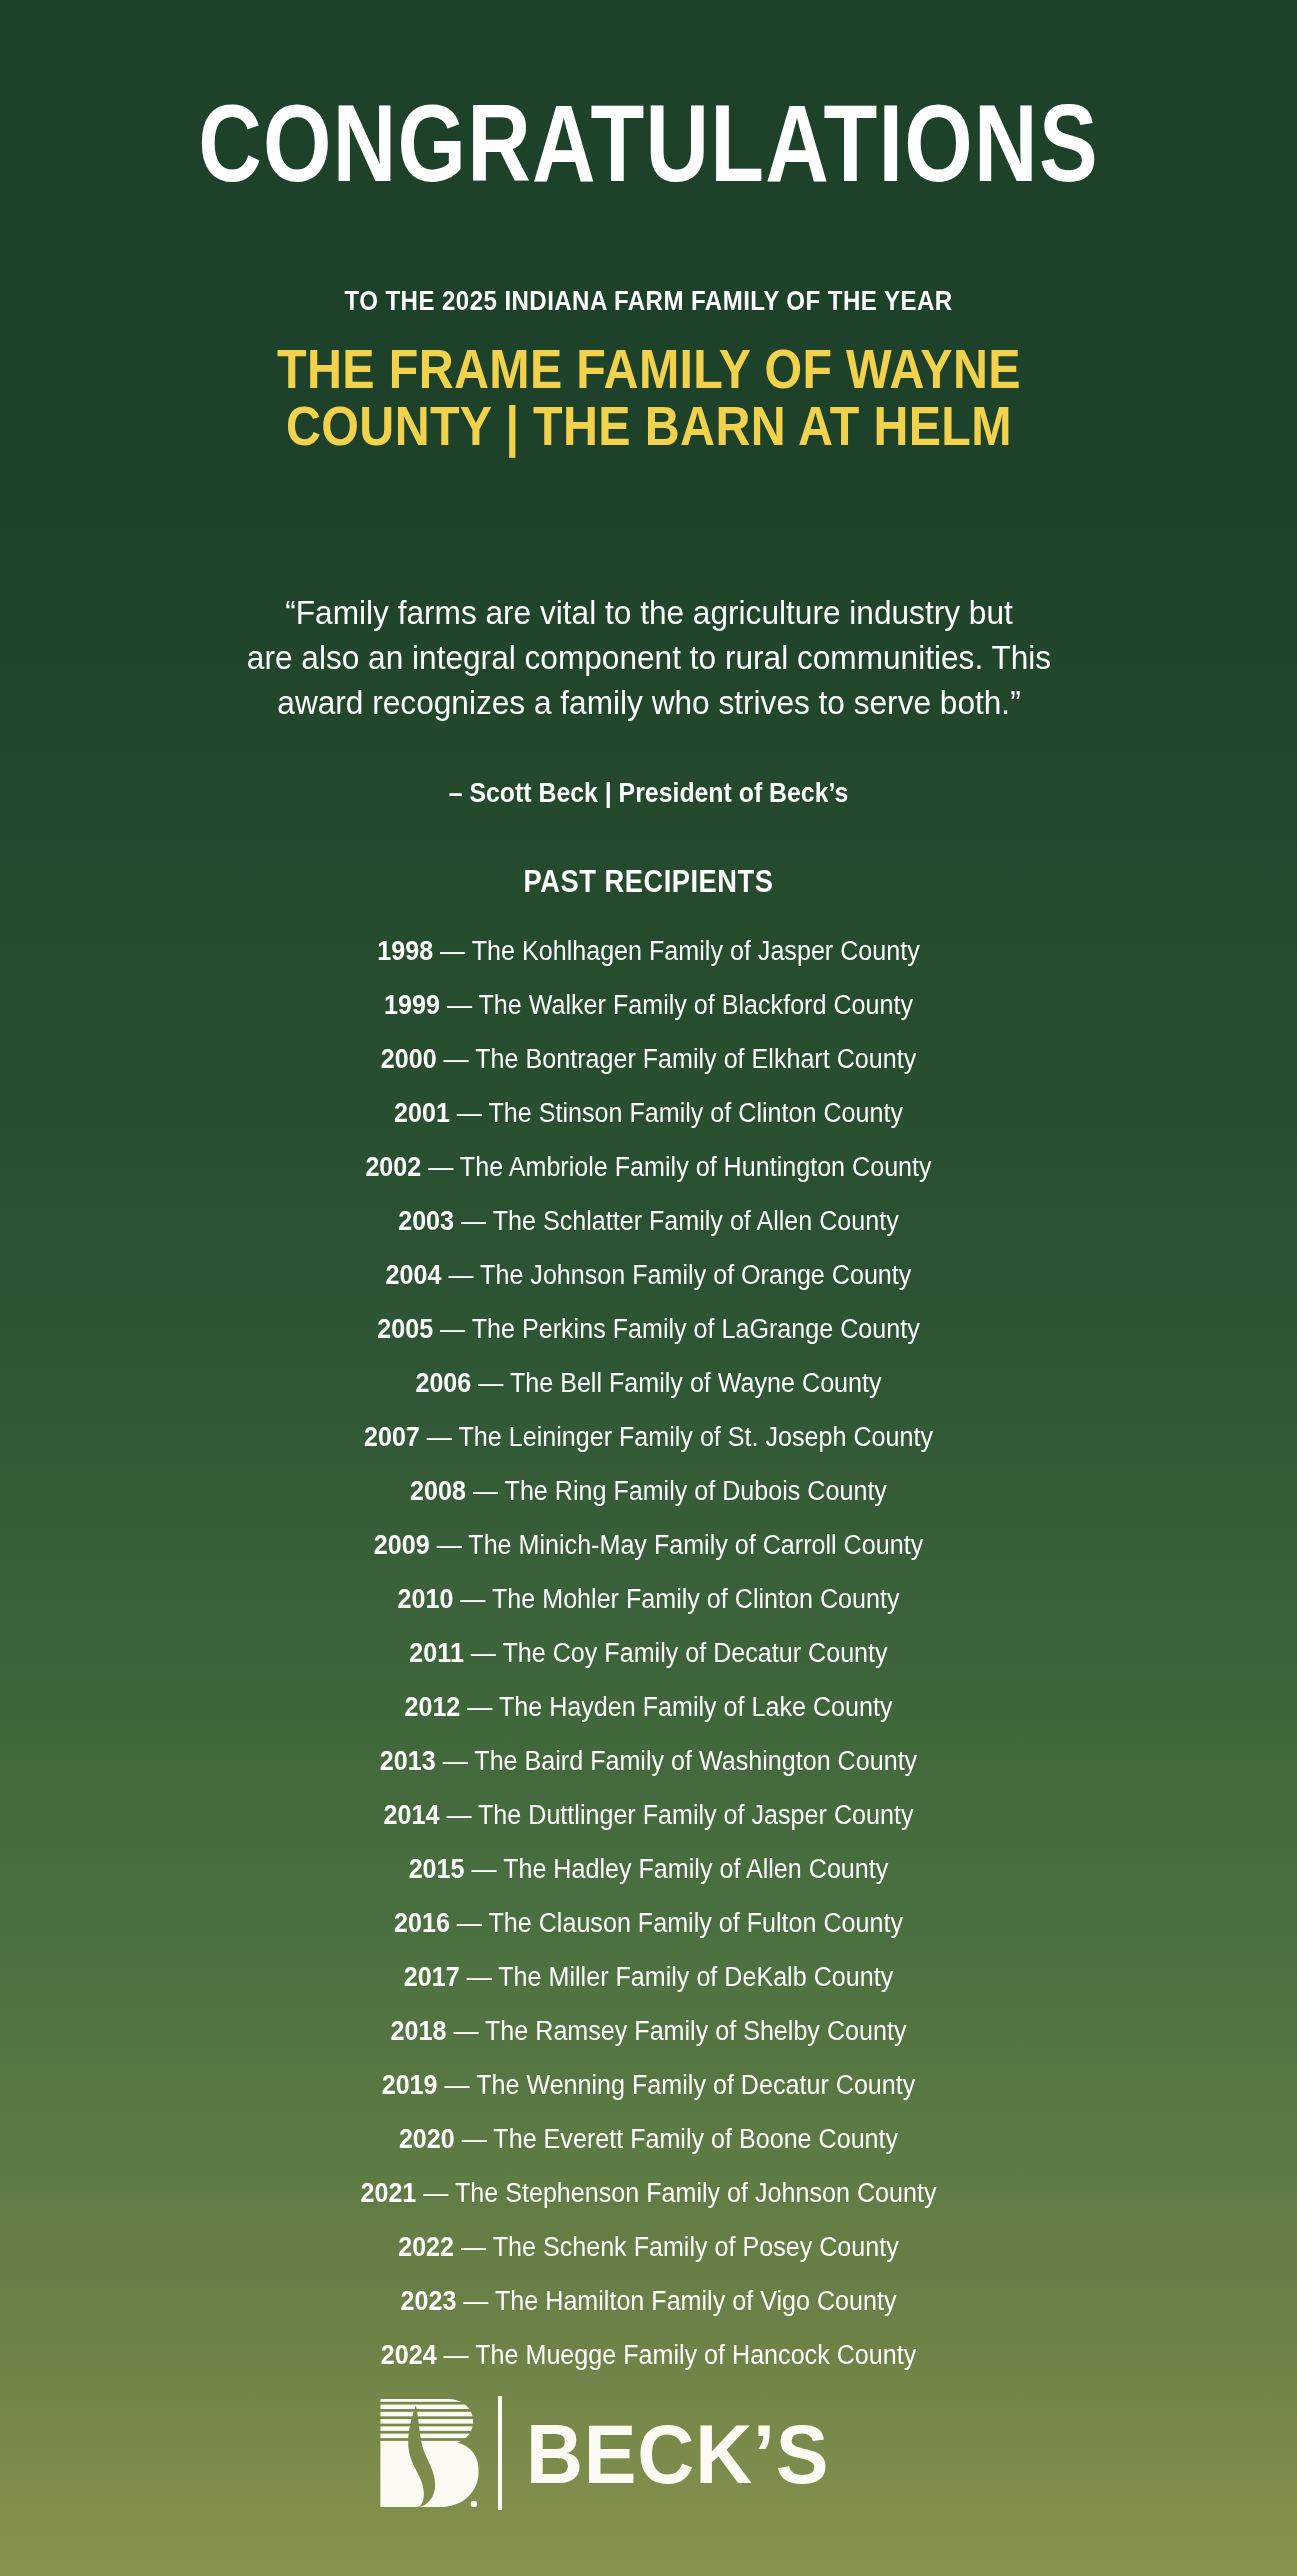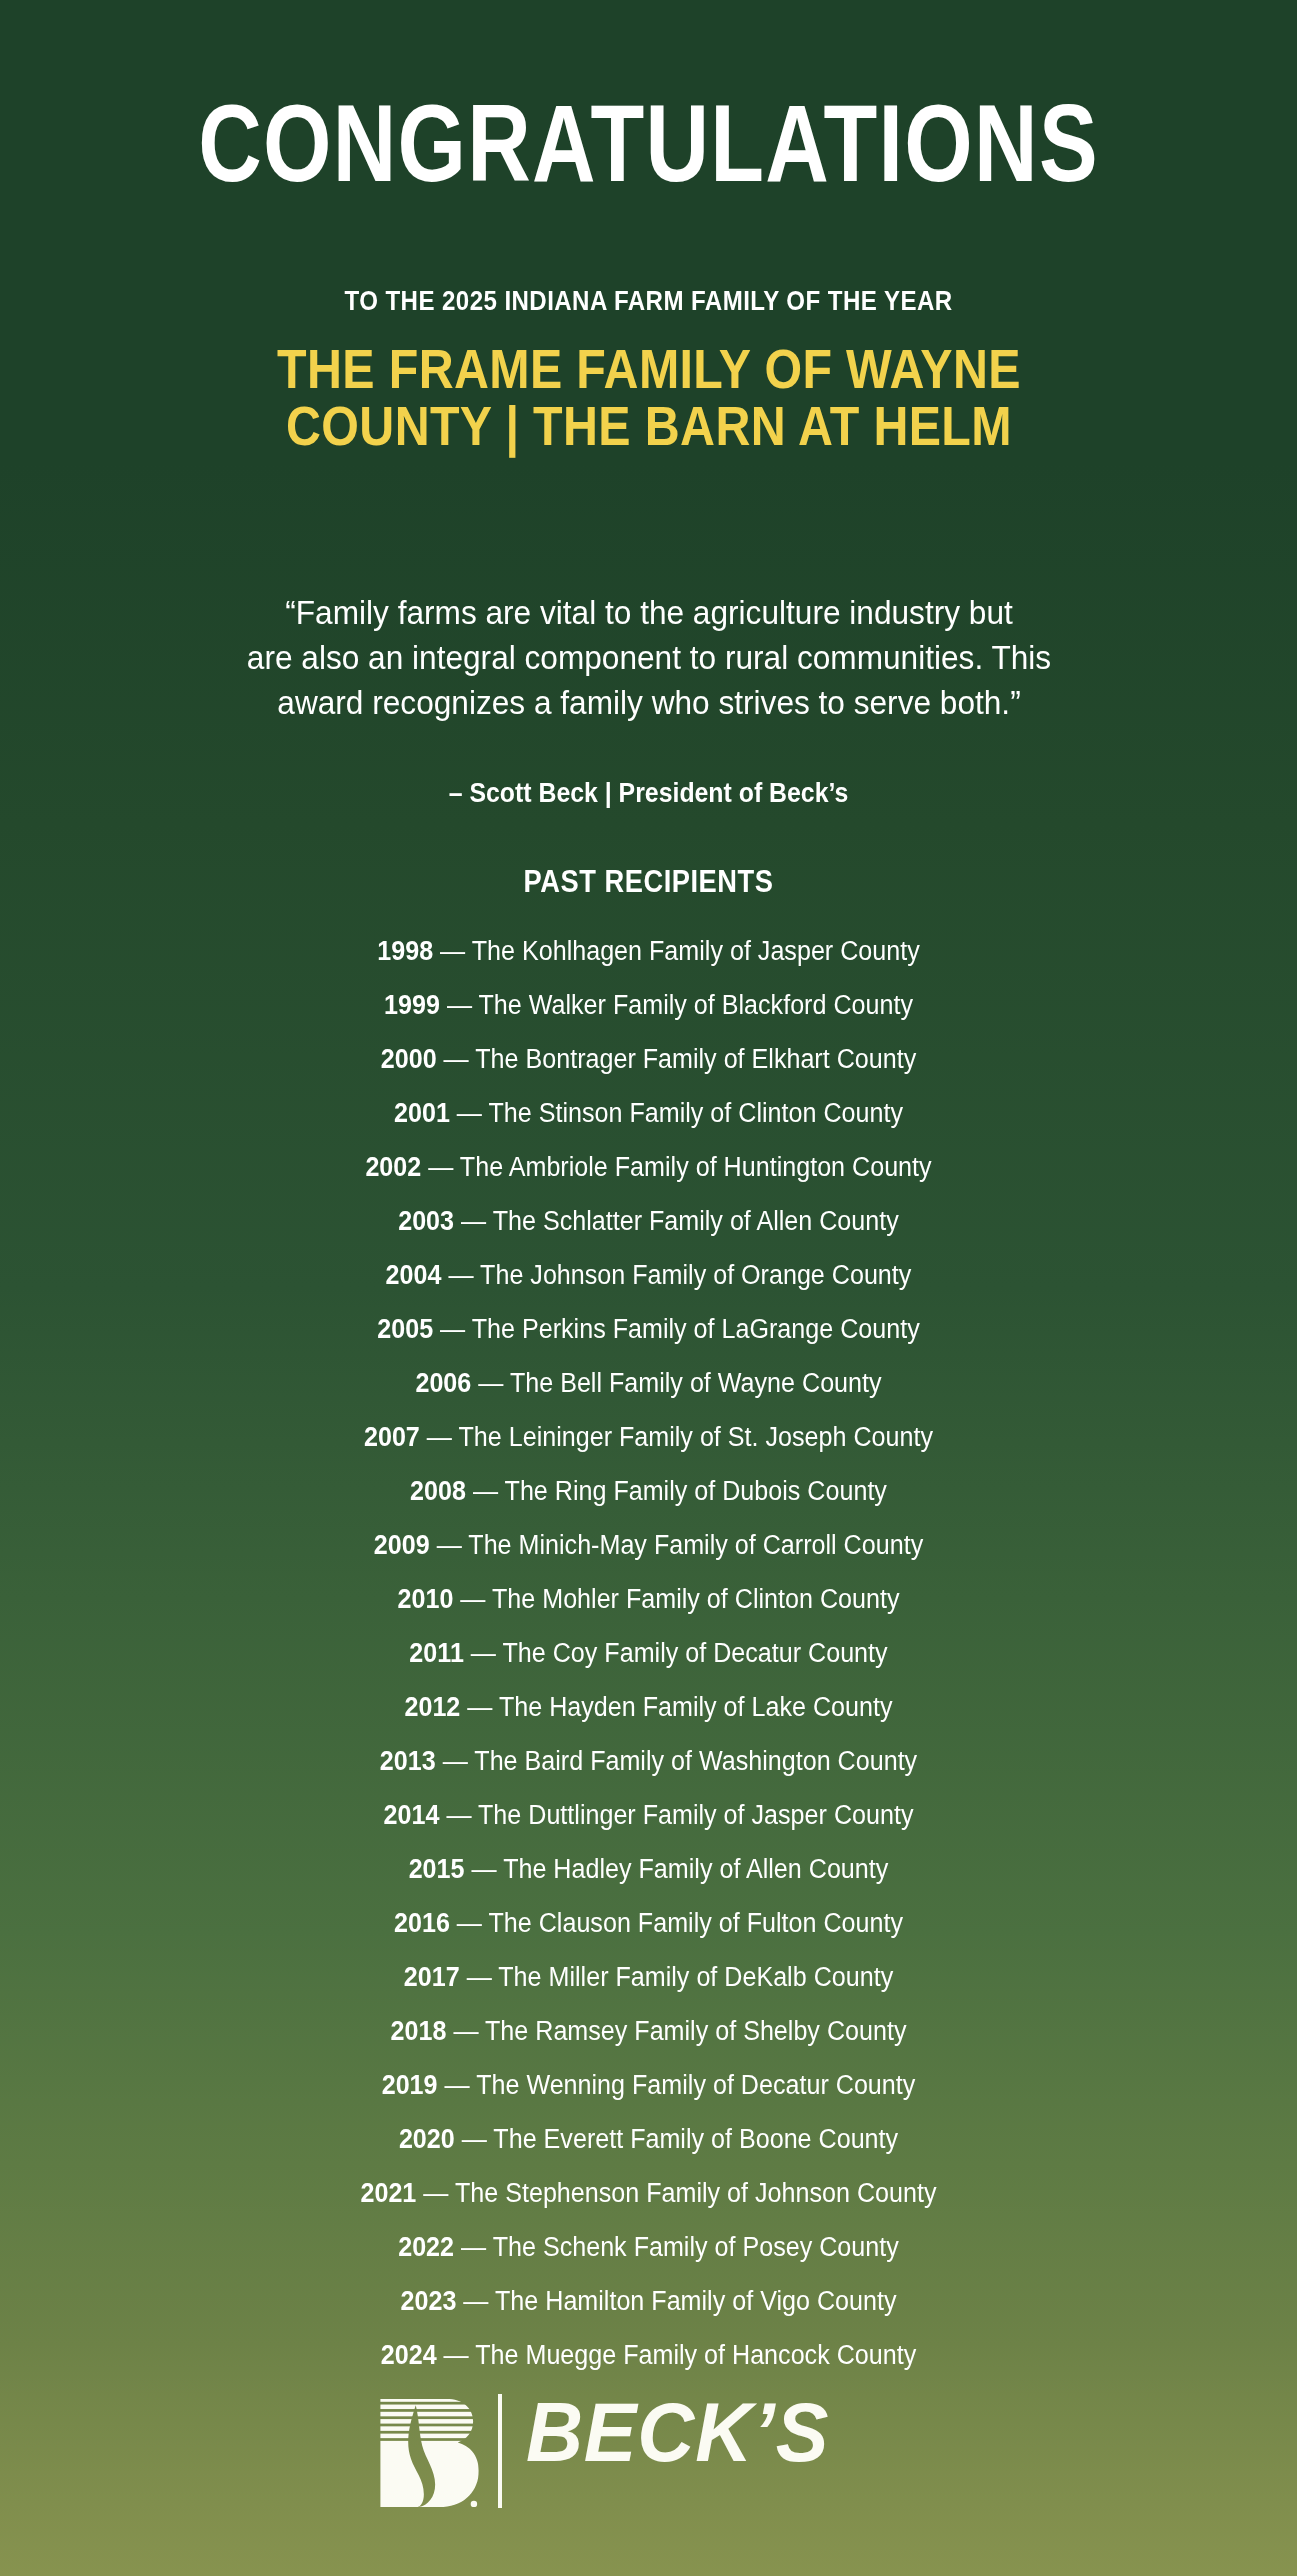--- a/index.html
+++ b/index.html
@@ -148,21 +148,21 @@
   .recipient .nm { font-weight: 400; }
 
   
   .logo {
     position: absolute;
     left: 377px;
     top: 2394px;
     width: 545px;
     height: 118px;
     display: flex;
-    font-style: italic;
+    align-items: center;
   }
   .logo-mark { width: 105px; height: 118px; flex: 0 0 auto; }
   .logo-divider {
     width: 4px;
     height: 114px;
     background: #fbfbf3;
     margin-left: 16px;
     margin-right: 24px;
     flex: 0 0 auto;
   }

